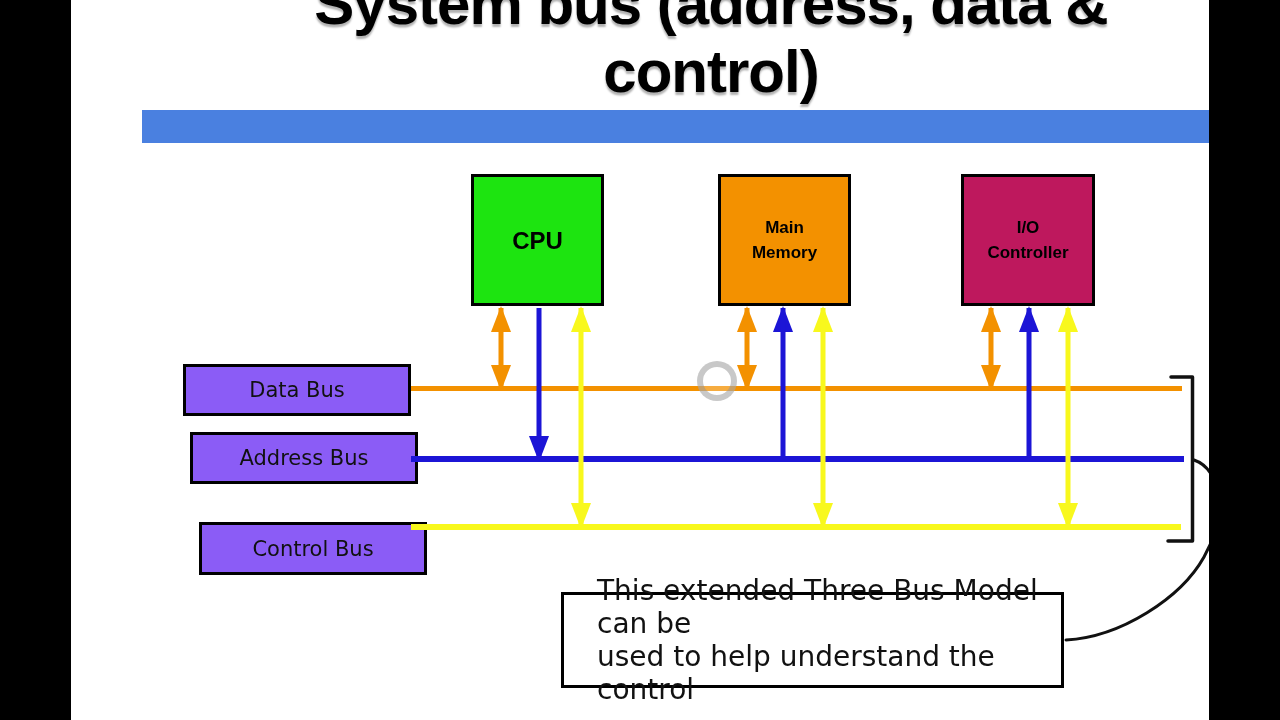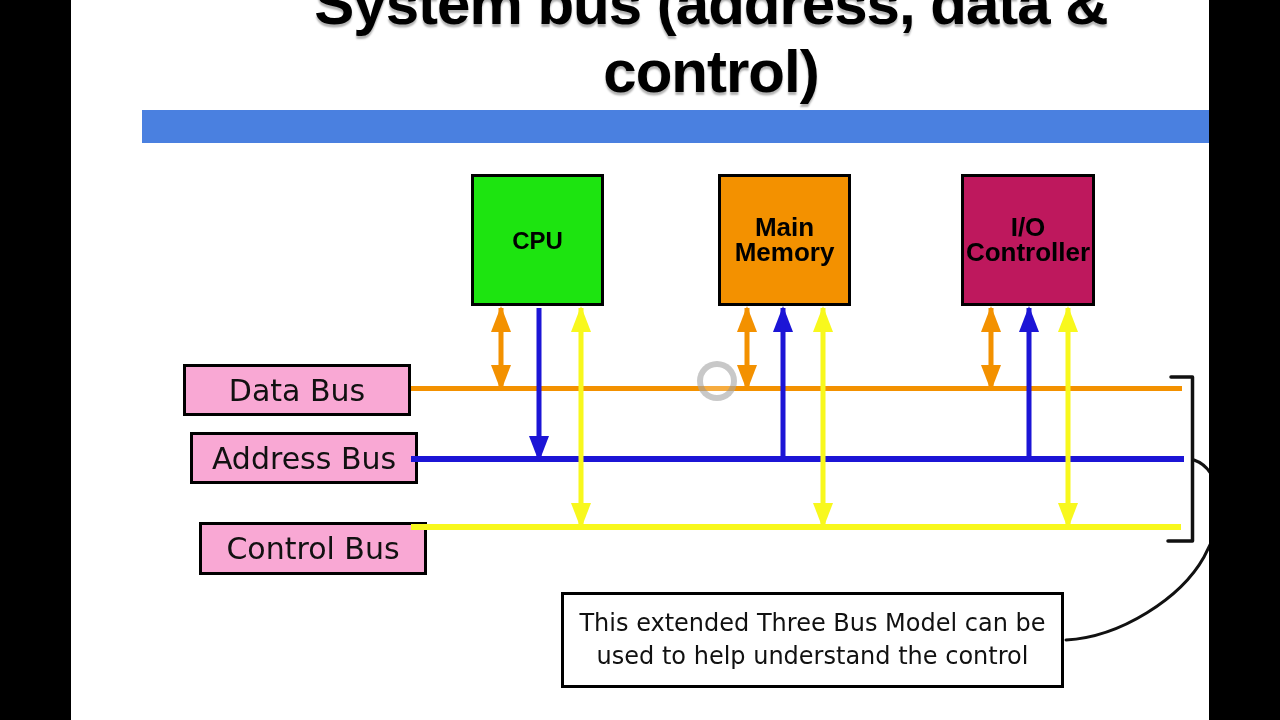--- a/index.html
+++ b/index.html
@@ -12,31 +12,31 @@
 
   
   .title { position:absolute; left:71px; top:-30px; width:1138px; text-align:center;
            font-size:60px; font-weight:bold; color:#000; line-height:68px; letter-spacing:-1px;
            text-shadow:0 3px 2px rgba(0,0,0,0.30); }
   .accent-bar { position:absolute; left:71px; top:110px; width:1138px; height:33px; background:#4a80e0; }
 
   
   .device { position:absolute; top:174px; height:132px; border:3px solid #000;
             display:flex; align-items:center; justify-content:center; }
-  .device-label { font-weight:bold; font-size:26px; line-height:25px; color:#000;
+  .device-label { font-weight:bold; font-size:17px; line-height:25px; color:#000;
                   text-align:center; white-space:pre-line; }
   .device.cpu { left:400px; width:133px; }
   .device.mem { left:647px; width:133px; }
   .device.io  { left:890px; width:134px; }
 
   
   .hand { font-family:cursive, "DejaVu Sans", sans-serif; }
-  .bus-label-box { position:absolute; left:112px; width:228px; border:3px solid #000; background:#f9a8d4;
+  .bus-label-box { position:absolute; left:112px; width:228px; border:3px solid #000; background:#8b5cf6;
                    display:flex; align-items:center; justify-content:center;
-                   font-size:30px; color:#111; }
+                   font-size:21px; color:#111; }
   .bus-label-box.data    { top:364px; height:52px; }
   .bus-label-box.address { top:432px; height:52px;margin-left:7px; }
   .bus-label-box.control { top:522px; height:53px;margin-left:16px; }
 
   
   .bus-line { position:absolute; }
   .bus-line.data    { left:340px; top:386px; width:771px; height:5px; }
   .bus-line.address { left:340px; top:456px; width:773px; height:6px; }
   .bus-line.control { left:340px; top:524px; width:770px; height:6px; }
 
@@ -70,21 +70,21 @@
   .connector-svg { position:absolute; left:980px; top:370px; width:200px; height:290px; }
 
   
   .cursor-ring { position:absolute; left:626px; top:361px; width:40px; height:40px;
                  border:6px solid rgba(145,145,145,0.5); border-radius:50%;
                  background:rgba(255,255,255,0.25); }
 
   
   .note-box { position:absolute; left:490px; top:592px; width:503px; height:96px;
               border:3px solid #000; background:#fff; display:flex; flex-direction:column;
-              align-items:center; justify-content:center; font-size:24px; line-height:33px; color:#111; }
+              align-items:center; justify-content:center; font-size:28px; line-height:33px; color:#111;padding-left:33px; }
 </style>
 </head>
 <body>
 
 <div class="stage">
   <div class="content">
 
     <div class="title">
       <div>System bus (address, data &amp;</div>
       <div>control)</div>

